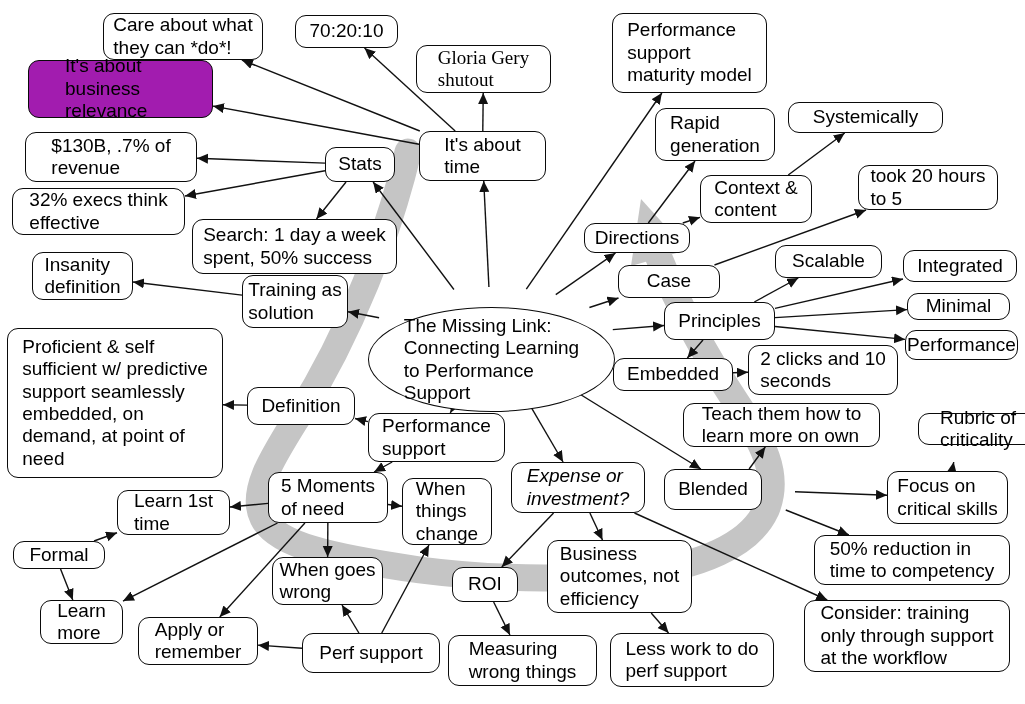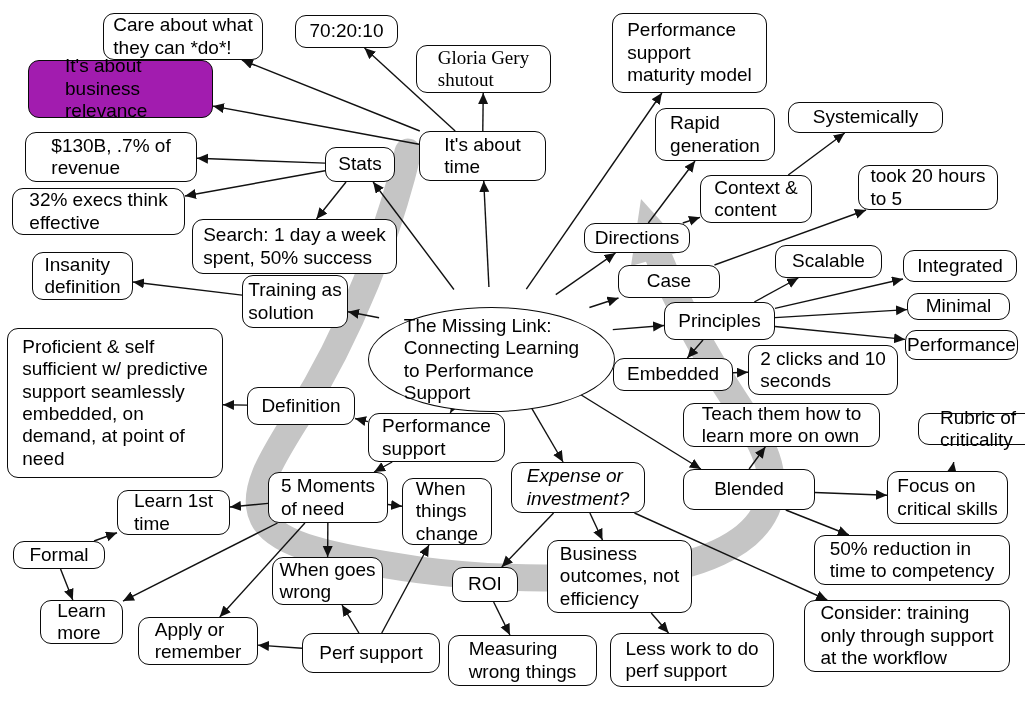--- a/index.html
+++ b/index.html
@@ -166,21 +166,21 @@
 learn more on own</div>
       <div class="node" style="left: 898px; top: 413px; width: 120px; height: 32px; background: rgb(255, 255, 255); border-color: rgb(10, 10, 10); margin-left: 20px;">Rubric of
 criticality</div>
       <div class="node" style="left: 268px; top: 472px; width: 120px; height: 51px; background: rgb(255, 255, 255); border-color: rgb(10, 10, 10);">5 Moments
 of need</div>
       <div class="node" style="left: 402px; top: 478px; width: 90px; height: 67px; background: rgb(255, 255, 255); border-color: rgb(10, 10, 10);">When
 things
 change</div>
       <div class="node" style="left: 511px; top: 462px; width: 134px; height: 51px; background: rgb(255, 255, 255); border-color: rgb(10, 10, 10); font-style: italic;">Expense or
 investment?</div>
-      <div class="node" style="left: 683px; top: 469px; width: 132px; height: 41px; background: rgb(255, 255, 255); border-color: rgb(10, 10, 10);">Blended</div>
+      <div class="node" style="left: 664px; top: 469px; width: 98px; height: 41px; background: rgb(255, 255, 255); border-color: rgb(10, 10, 10);">Blended</div>
       <div class="node" style="left: 887px; top: 471px; width: 121px; height: 53px; background: rgb(255, 255, 255); border-color: rgb(10, 10, 10);">Focus on
 critical skills</div>
       <div class="node" style="left: 117px; top: 490px; width: 113px; height: 45px; background: rgb(255, 255, 255); border-color: rgb(10, 10, 10);">Learn 1st
 time</div>
       <div class="node" style="left: 13px; top: 541px; width: 92px; height: 28px; background: rgb(255, 255, 255); border-color: rgb(10, 10, 10);">Formal</div>
       <div class="node" style="left: 814px; top: 535px; width: 196px; height: 50px; background: rgb(255, 255, 255); border-color: rgb(10, 10, 10);">50% reduction in
 time to competency</div>
       <div class="node" style="left: 272px; top: 557px; width: 111px; height: 48px; background: rgb(255, 255, 255); border-color: rgb(10, 10, 10);">When goes
 wrong</div>
       <div class="node" style="left: 452px; top: 567px; width: 66px; height: 35px; background: rgb(255, 255, 255); border-color: rgb(10, 10, 10);">ROI</div>

